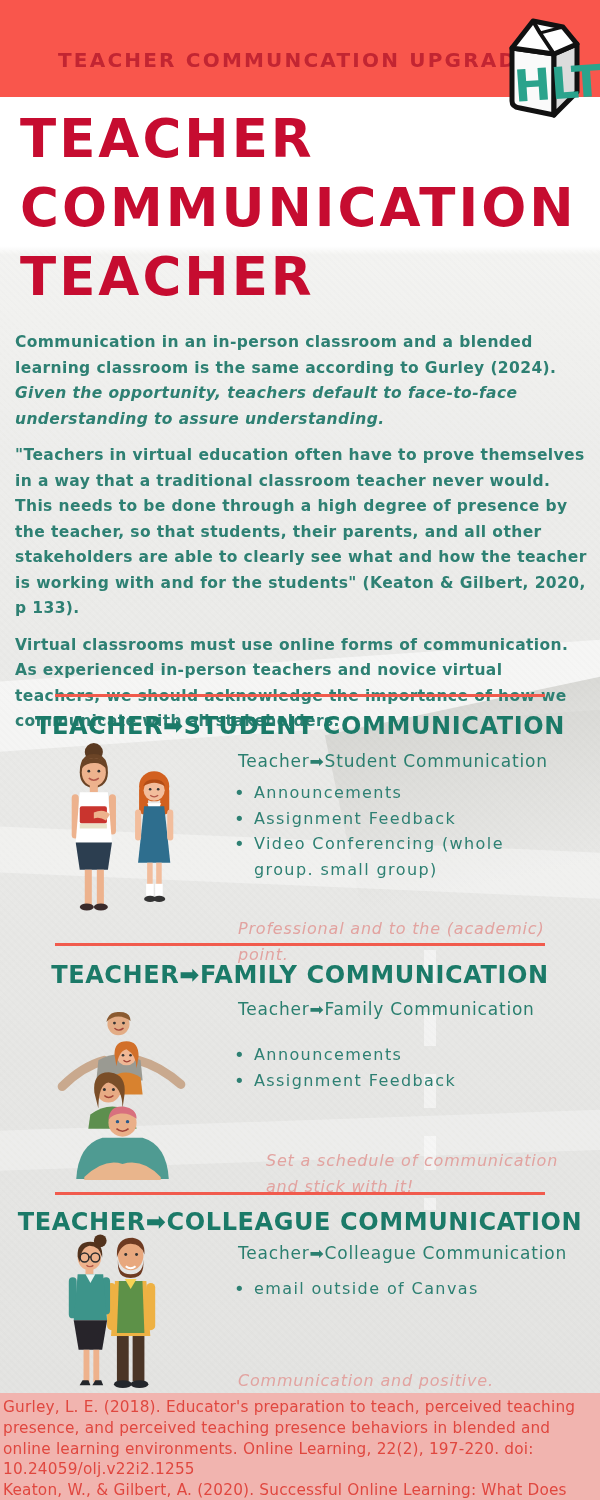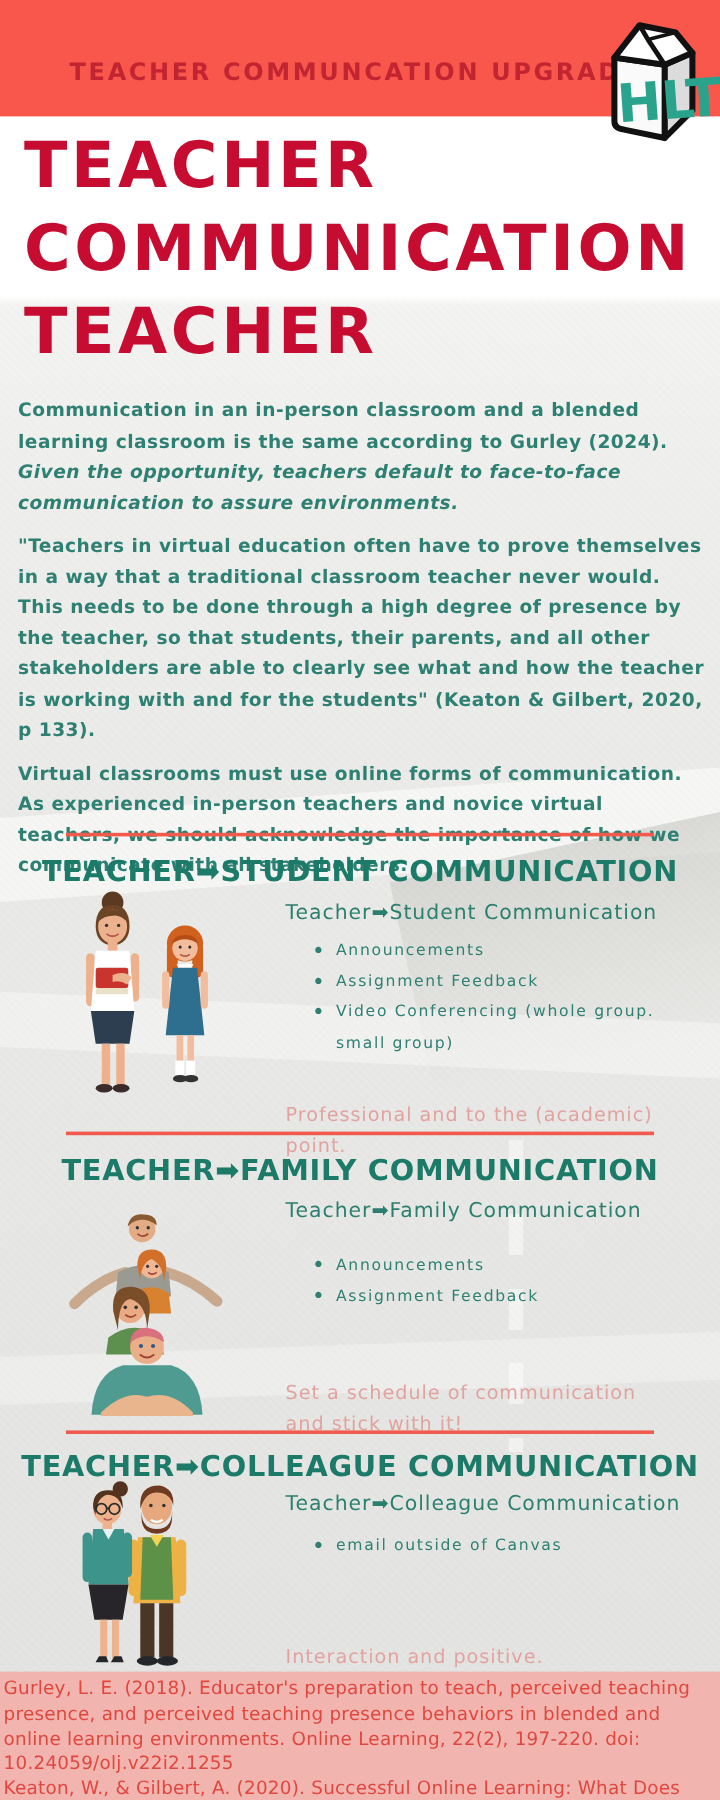--- a/index.html
+++ b/index.html
@@ -34,25 +34,25 @@
   .intro{position:absolute;left:15px;top:330px;width:572px;z-index:2;color:#2e8073;
     font-size:15.5px;font-weight:bold;line-height:25.5px;letter-spacing:.4px;}
   .intro p{margin:0 0 11px 0;}
   .intro em{font-style:italic;}
   
   .divider{position:absolute;left:55px;width:490px;height:3px;background:#f15b4d;z-index:2;}
   .sec-header{position:absolute;left:0;width:600px;text-align:center;z-index:2;color:#1b7a68;
     font-size:24px;font-weight:bold;letter-spacing:.6px;}
   .sec-sub{position:absolute;left:238px;width:330px;z-index:2;color:#2a7f6f;
     font-size:17px;letter-spacing:.8px;}
-  .bullets{position:absolute;left:258px;width:320px;z-index:2;margin:0;padding:0;list-style:none;
-    color:#2e8073;font-size:13px;letter-spacing:1.4px;line-height:25.5px;}
+  .bullets{position:absolute;left:232px;width:320px;z-index:2;margin:0;padding:0;list-style:none;
+    color:#2e8073;font-size:16px;letter-spacing:1.4px;line-height:25.5px;}
   .bullets li{position:relative;padding-left:22px;}
   .bullets li::before{content:"•";position:absolute;left:2px;top:0;font-size:18px;color:#2e8073;}
-  .note{position:absolute;left:238px;width:330px;z-index:2;color:#e2a3a0;
+  .note{position:absolute;left:238px;width:330px;z-index:2;color:#e2a3a0;font-style:italic;
     font-size:16px;letter-spacing:.8px;line-height:26px;}
   .illus{position:absolute;z-index:2;overflow:visible;}
   
   .refs{position:absolute;left:0;top:1393px;width:600px;height:121px;background:#f1b4af;z-index:2;
     color:#e0473f;font-size:15.3px;line-height:20.8px;letter-spacing:.2px;padding:4px 2px 0 3px;
     box-sizing:border-box;}
 </style>
 </head>
 <body>
 
@@ -82,21 +82,21 @@
     <text x="33" y="98" font-size="44" font-weight="bold" fill="#2aa38c" transform="rotate(-4 60 80)">HLT</text>
   </svg>
 
   <h1 class="title" style="margin:0;">
     <div>TEACHER</div>
     <div>COMMUNICATION</div>
     <div>TEACHER</div>
   </h1>
 
   <section class="intro">
-    <p><span>Communication in an in-person classroom and a blended learning classroom is the same according to Gurley (2024).</span> <em>Given the opportunity, teachers default to face-to-face communication to assure environments.</em></p>
+    <p><span>Communication in an in-person classroom and a blended learning classroom is the same according to Gurley (2024).</span> <em>Given the opportunity, teachers default to face-to-face understanding to assure understanding.</em></p>
     <p>"Teachers in virtual education often have to prove themselves in a way that a traditional classroom teacher never would. This needs to be done through a high degree of presence by the teacher, so that students, their parents, and all other stakeholders are able to clearly see what and how the teacher is working with and for the students" (Keaton &amp; Gilbert, 2020, p 133).</p>
     <p>Virtual classrooms must use online forms of communication. As experienced in-person teachers and novice virtual teachers, we should acknowledge the importance of how we communicate with all stakeholders.</p>
   </section>
 
   <div class="divider" style="top:694px"></div>
   <h2 class="sec-header" style="top:712px;margin:0;">TEACHER➡STUDENT COMMUNICATION</h2>
   <div class="sec-sub" style="top:751px">Teacher➡Student Communication</div>
 
   <svg class="illus" style="left:50px;top:742px;width:148px;height:176px;" viewBox="0 0 140 175">
 
@@ -181,21 +181,21 @@
       <circle cx="73" cy="115" r="1.7" fill="#2a5a8a"></circle>
     <path d="M62 122 Q68 127 74 122" stroke="#a04438" stroke-width="1.6" fill="none"></path>
     <path d="M22 172 Q24 138 48 131 L88 131 Q112 138 114 172 Z" fill="#4f9b92"></path>
     <path d="M30 170 Q50 151 68 157 Q88 151 106 170 L106 173 L30 173 Z" fill="#e9b58c"></path>
   </svg>
 
   <ul class="bullets" style="top:1042px">
     <li>Announcements</li>
     <li>Assignment Feedback</li>
   </ul>
-  <div class="note" style="top:1148px;width:320px;">Set a schedule of communication and stick with it!</div>
+  <div class="note" style="top:1148px;width:320px;margin-left:28px;">Set a schedule of communication and stick with it!</div>
 
   <div class="divider" style="top:1192px"></div>
   <h2 class="sec-header" style="top:1208px;margin:0;">TEACHER➡COLLEAGUE COMMUNICATION</h2>
   <div class="sec-sub" style="top:1243px">Teacher➡Colleague Communication</div>
 
   <svg class="illus" style="left:55px;top:1230px;width:115px;height:162px;" viewBox="0 0 115 165">
 
     <ellipse cx="76" cy="26" rx="13" ry="15" fill="#e8a87e"></ellipse>
     <path d="M62 26 Q61 8 78 8 Q91 10 90 25 Q87 14 76 14 Q66 14 62 28 Z" fill="#6e3b22"></path>
     <path d="M63 30 Q63 45 76 45 Q89 45 89 30 L89 35 Q89 49 76 49 Q63 49 63 35 Z" fill="#6e3b22"></path>
@@ -227,20 +227,20 @@
     <path d="M18 92 L52 92 L47 122 L23 122 Z" fill="#27242a"></path>
     <rect x="28" y="122" width="6" height="33" fill="#eeb28c"></rect>
     <rect x="38" y="122" width="6" height="33" fill="#eeb28c"></rect>
     <path d="M24 158 L35 158 L33 153 L27 153 Z" fill="#23262b"></path>
     <path d="M37 158 L48 158 L46 153 L40 153 Z" fill="#23262b"></path>
   </svg>
 
   <ul class="bullets" style="top:1276px">
     <li>email outside of Canvas</li>
   </ul>
-  <div class="note" style="top:1368px">Interaction and positive.</div>
+  <div class="note" style="top:1368px">Communication and positive.</div>
 
   <footer class="refs">
     <div>Gurley, L. E. (2018). Educator's preparation to teach, perceived teaching presence, and perceived teaching presence behaviors in blended and online learning environments. Online Learning, 22(2), 197-220. doi: 10.24059/olj.v22i2.1255</div>
     <div>Keaton, W., &amp; Gilbert, A. (2020). Successful Online Learning: What Does Learner Interaction with Peers, Instructors and Parents Look Like? Journal of Online Learning Research, 6(2), 129–154.</div>
   </footer>
 
 </div>
 
 </body></html>

